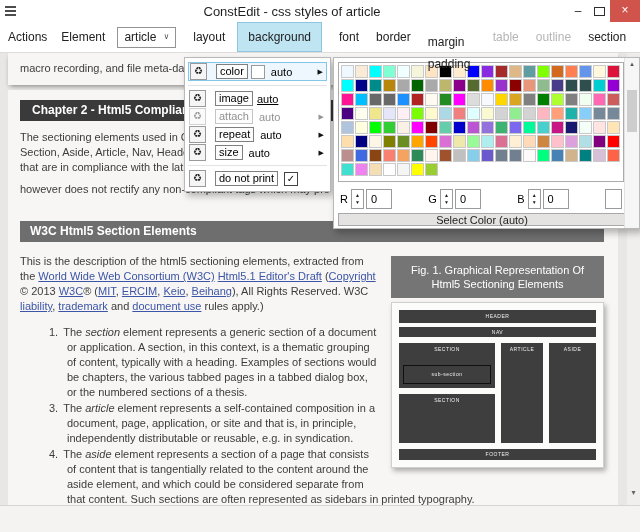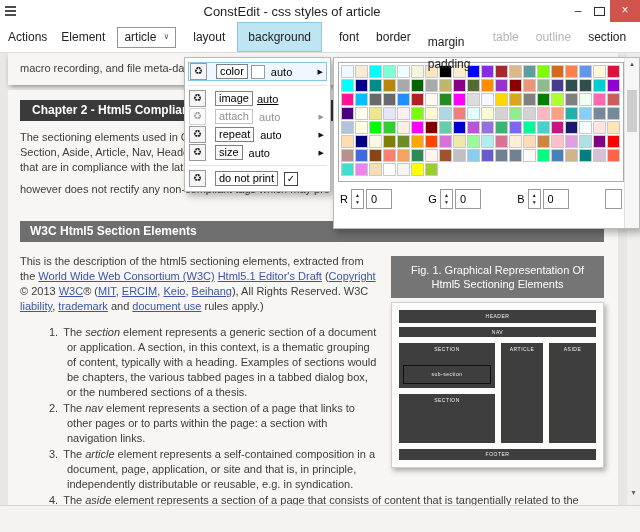--- a/index.html
+++ b/index.html
@@ -162,21 +162,20 @@
             <div class="fbox f-aside">ASIDE</div>
           </div>
           <div class="fbox f-footer">FOOTER</div>
         </div>
       </div>
 
       <div class="intro"><span>This is the description of the html5 sectioning elements, extracted from the </span><span class="seg-link">World Wide Web Consortium (W3C)</span><span> </span><span class="seg-link">Html5.1 Editor's Draft</span><span> (</span><span class="seg-link">Copyright</span><span> © 2013 </span><span class="seg-link">W3C</span><span>® (</span><span class="seg-link">MIT</span><span>, </span><span class="seg-link">ERCIM</span><span>, </span><span class="seg-link">Keio</span><span>, </span><span class="seg-link">Beihang</span><span>), All Rights Reserved. W3C </span><span class="seg-link">liability</span><span>, </span><span class="seg-link">trademark</span><span> and </span><span class="seg-link">document use</span><span> rules apply.)</span></div>
 
       <div class="list">
         <div class="li"><span class="num">1.</span><span><span>The </span><span class="seg-i">section</span><span> element represents a generic section of a document or application. A section, in this context, is a thematic grouping of content, typically with a heading. Examples of sections would be chapters, the various tabbed pages in a tabbed dialog box, or the numbered sections of a thesis.</span></span></div>
-        <div class="li"><span class="num">2.</span><span><span>The </span><span class="seg-i">nav</span><span> element represents a section of a page that links to other pages or to parts within the page: a section with navigation links.</span></span></div>
         <div class="li"><span class="num">3.</span><span><span>The </span><span class="seg-i">article</span><span> element represents a self-contained composition in a document, page, application, or site and that is, in principle, independently distributable or reusable, e.g. in syndication.</span></span></div>
         <div class="li"><span class="num">4.</span><span><span>The </span><span class="seg-i">aside</span><span> element represents a section of a page that consists of content that is tangentially related to the content around the aside element, and which could be considered separate from that content. Such sections are often represented as sidebars in printed typography.</span></span></div>
       </div>
     </div>
   </div>
 
   <div class="doc-scroll">
     <div class="ds-down">▾</div>
   </div>
   <div class="bottom-strip"></div>
@@ -391,19 +390,20 @@
       <div class="spin-group">
         <span class="spin-label">B</span>
         <span class="spinner">
           <span>▲</span>
           <span>▼</span>
         </span>
         <span class="spin-val">0</span>
       </div>
       <div class="cp-preview"></div>
     </div>
+    <div class="cp-btn">Select Color (auto)</div>
     <div class="cp-scroll">
       <div class="cp-up">▴</div>
       <div class="cp-thumb"></div>
     </div>
   </div>
 
 </div>
 
 </body></html>

